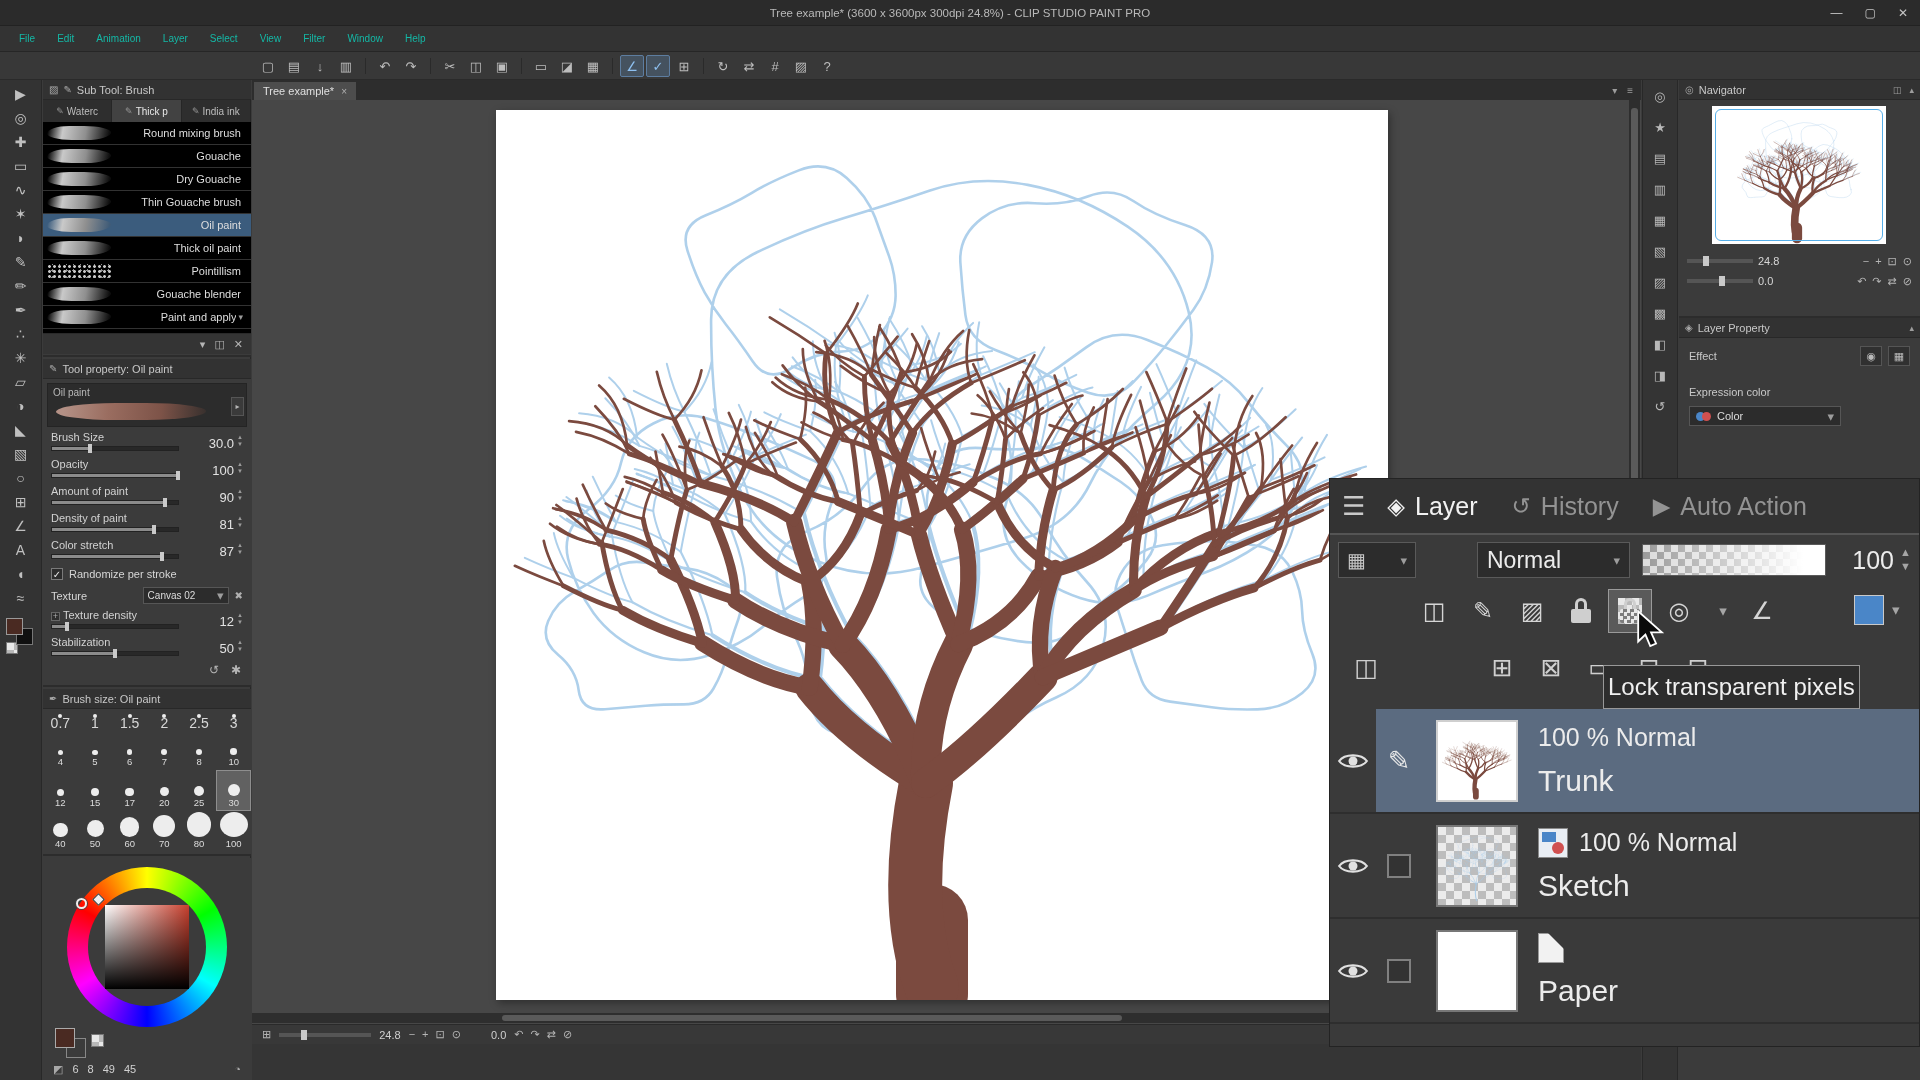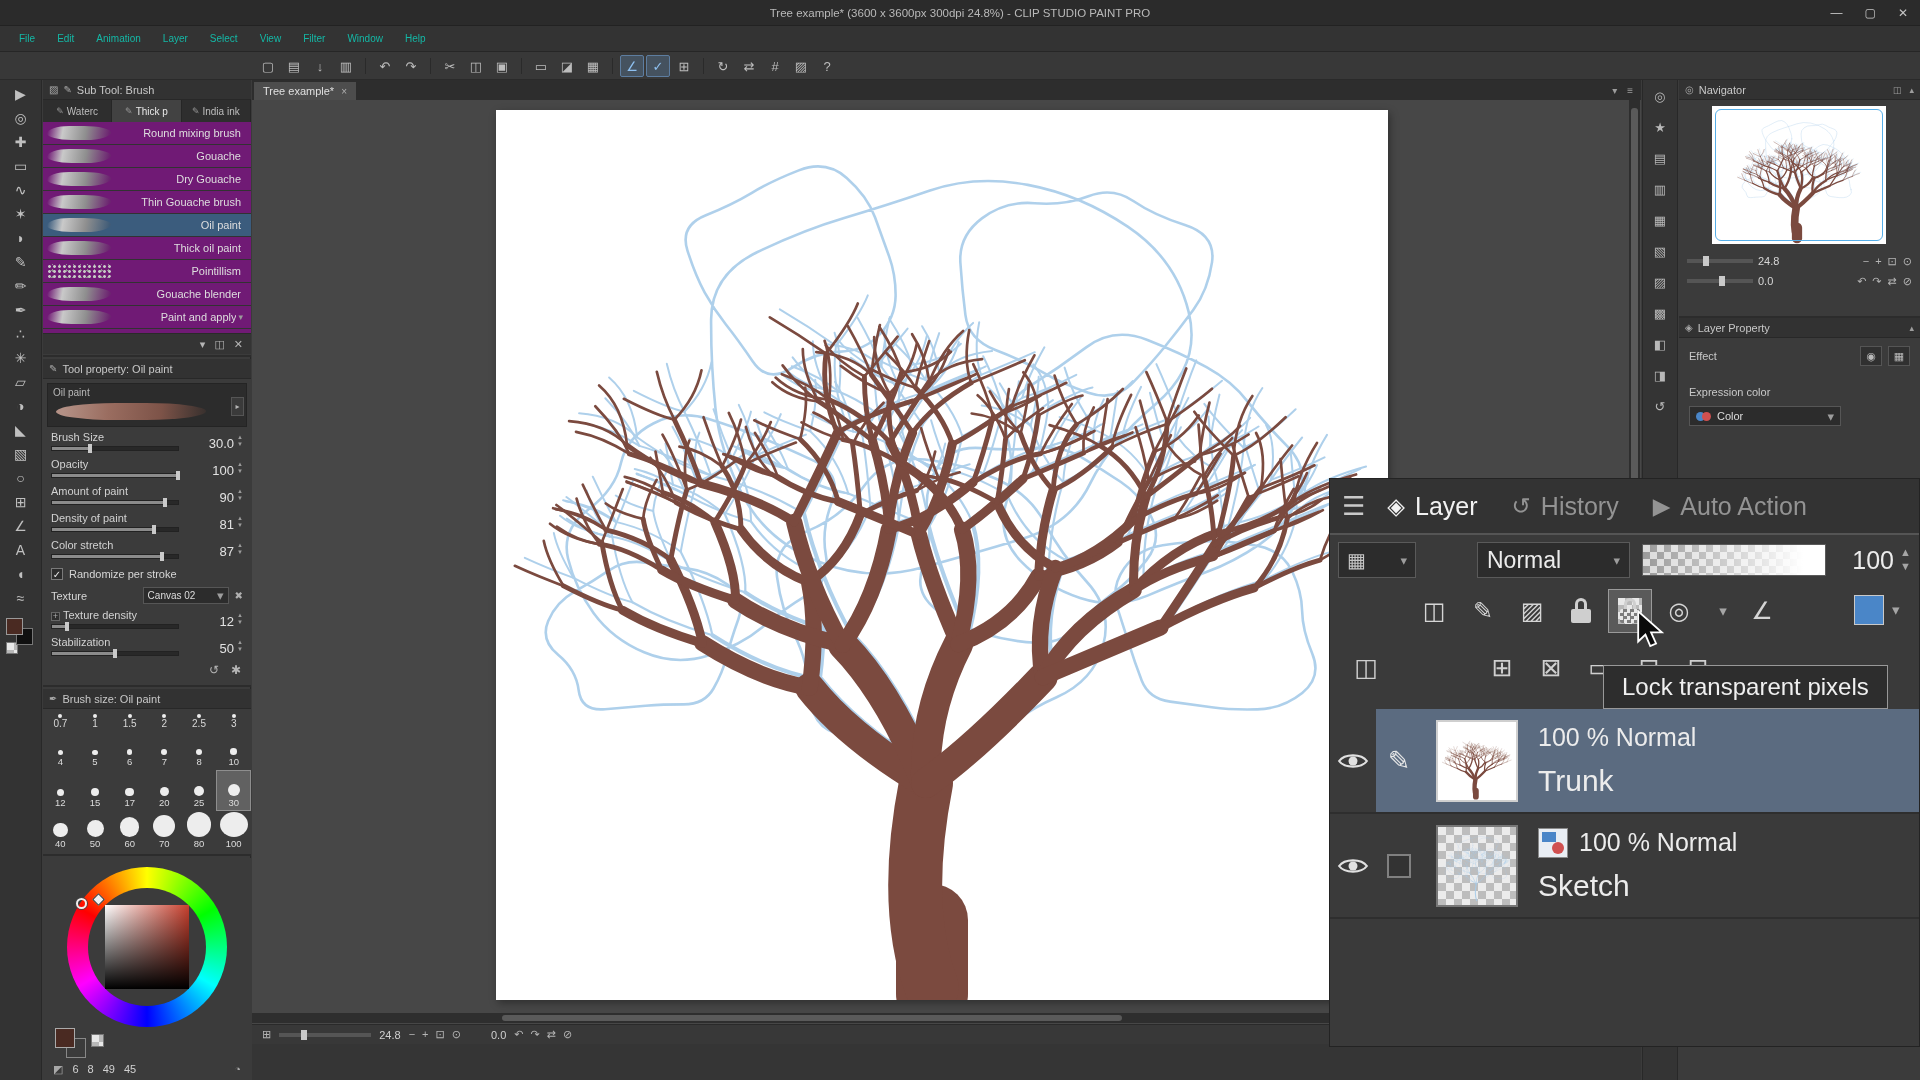--- a/index.html
+++ b/index.html
@@ -38,21 +38,21 @@
 .panel{position:absolute;left:0;width:208px;background:#3b3b3b;border-bottom:2px solid #2c2c2c}
 .panel-header{display:flex;align-items:center;gap:5px;height:20px;background:#323232;
   border-bottom:1px solid #282828;padding:0 6px;font-size:11px;color:#c8c8c8;white-space:nowrap}
 .ph-ic{font-size:10px;color:#a8a8a8}
 
 #subtool-tabs{display:flex;height:22px;background:#2c2c2c}
 .st-tab{flex:1;display:flex;align-items:center;justify-content:center;gap:3px;font-size:10px;
   color:#bdbdbd;background:#2e2e2e;border-right:1px solid #262626;overflow:hidden;white-space:nowrap}
 .st-tab.active{background:#424242;color:#e8e8e8}
 .st-tab .ic{font-size:9px;color:#999}
-#subtool-list{height:211px;overflow:hidden;background:#701a75}
+#subtool-list{height:211px;overflow:hidden;background:#000000}
 .st-row{height:23px;display:flex;align-items:center;padding:0 8px 0 4px;font-size:11px;
   border-bottom:1px solid #323232;color:#dedede}
 .st-row.selected{background:#3b5c7d}
 .stroke-thumb{width:64px;height:14px;flex:none;
   background:linear-gradient(100deg,rgba(150,150,150,0) 2%,#c9c9c9 25%,#8f8f8f 60%,rgba(90,90,90,.15) 96%);
   border-radius:45% 55% 50% 50%/70% 60% 70% 60%}
 .stroke-thumb.dots{border-radius:2px;
   background:radial-gradient(circle,#c6c6c6 1.2px,transparent 1.6px) 0 0/5px 5px,
              radial-gradient(circle,#8f8f8f 1px,transparent 1.4px) 2px 3px/7px 7px}
 .st-label{flex:1;text-align:right;margin-right:2px;white-space:nowrap;overflow:hidden}
@@ -83,21 +83,21 @@
   font-size:10px;line-height:11px;text-align:center}
 #tp-texture-row{display:flex;align-items:center;gap:6px;padding:3px 8px;font-size:11px;color:#d6d6d6}
 #tp-texture-select{width:86px;height:17px;background:#2c2c2c;border:1px solid #565656;font-size:10px;
   color:#dcdcdc;display:flex;align-items:center;justify-content:space-between;padding:0 4px;margin-left:auto}
 #tp-footer{display:flex;justify-content:flex-end;gap:12px;padding:2px 10px;font-size:12px;color:#b5b5b5}
 
 #bs-partial{display:flex;height:20px;overflow:hidden;background:#3b3b3b}
 .bs-pcell{flex:1;display:flex;flex-direction:column;align-items:center;justify-content:flex-end;
   padding-bottom:1px}
 .bs-pdot{width:4px;height:4px;border-radius:50%;background:#ededed;margin-bottom:1px}
-.bs-pnum{font-size:10px;color:#d8d8d8;line-height:9px}
+.bs-pnum{font-size:14px;color:#d8d8d8;line-height:9px}
 .bs-row{display:flex;height:41px}
 .bs-cell{flex:1;display:flex;flex-direction:column;align-items:center;justify-content:flex-end;
   padding-bottom:2px;border:1px solid transparent}
 .bs-cell.selected{background:#616161;border-color:#8e8e8e}
 .bs-circle{background:#ededed;border-radius:50%;margin-bottom:2px}
 .bs-num{font-size:9.5px;color:#dcdcdc;line-height:10px}
 
 #wheel{position:absolute;left:24px;top:9px;width:160px;height:160px;border-radius:50%;
   background:conic-gradient(from 0deg,#ff0,#0f0,#0ff,#00f,#f0f,#f00,#ff0)}
 #wheel::after{content:'';position:absolute;inset:21px;border-radius:50%;background:#3b3b3b}
@@ -194,21 +194,21 @@
 #ov-chip-caret{position:absolute;left:562px;top:16px;font-size:15px;color:#a5a5a5}
 .lock{position:relative;width:24px;height:26px}
 .lock .body{position:absolute;left:2px;bottom:1px;width:20px;height:14px;background:#cfcfcf;border-radius:2px}
 .lock .shackle{position:absolute;left:6px;top:0;width:12px;height:11px;border:3px solid #cfcfcf;
   border-bottom:none;border-radius:7px 7px 0 0}
 .lock.checker .body{background:conic-gradient(#7d7d7d 25%,#e8e8e8 0 50%,#7d7d7d 0 75%,#e8e8e8 0) 0 0/7px 7px}
 #ov-newrow{position:relative;height:70px}
 .nw-slot{position:absolute;top:6px;width:44px;height:44px;display:flex;align-items:center;
   justify-content:center;font-size:25px;color:#cfcfcf}
 #ov-tooltip{position:absolute;left:273px;top:186px;background:#2d2d2d;border:1px solid #989898;
-  padding:7px 18px;font-size:24px;color:#f0f0f0;white-space:nowrap;z-index:46}
+  padding:7px 4px;font-size:24px;color:#f0f0f0;white-space:nowrap;z-index:46}
 #layer-list{position:absolute;left:0;top:230px;width:591px}
 .lay-row{display:flex;height:105px;border-bottom:2px solid #2e2e2e;position:relative;align-items:center}
 .lay-row.selected{background:linear-gradient(to right,#3a3a3a 46px,#5b6b80 46px)}
 .lay-eye{width:46px;display:flex;align-items:center;justify-content:center;flex:none}
 .lay-eye svg{width:32px;height:22px}
 .lay-col2{width:46px;display:flex;align-items:center;justify-content:center;flex:none}
 .lay-pen{font-size:27px;color:#e6e6e6}
 .lay-check{width:24px;height:24px;border:2px solid #808080;background:#333}
 .lay-thumb{width:82px;height:82px;border:2px solid #777;background:#fff;margin-left:14px;flex:none;
   overflow:hidden;position:relative}
@@ -1366,20 +1366,38 @@
           <div class="lay-line1">
             <span class="draft-icon">
               <b></b>
               <i></i>
             </span>
             <span class="lay-blend">100 % Normal</span>
           </div>
           <div class="lay-name">Sketch</div>
         </div>
       </div>
+      <div class="lay-row">
+        <div class="lay-eye">
+          <svg viewBox="0 0 30 20">
+            <path d="M2 10 C7 3 23 3 28 10 C23 17 7 17 2 10 Z" fill="none" stroke="#e0e0e0" stroke-width="2"></path>
+            <circle cx="15" cy="10" r="4.2" fill="#e0e0e0"></circle>
+          </svg>
+        </div>
+        <div class="lay-col2">
+          <span class="lay-check"></span>
+        </div>
+        <div class="lay-thumb"></div>
+        <div class="lay-text">
+          <div class="lay-line1">
+            <span class="paper-icon"></span>
+          </div>
+          <div class="lay-name">Paper</div>
+        </div>
+      </div>
     </div>
 </div>
 
 <div id="mouse-cursor">
   <svg width="32" height="42" viewBox="0 0 24 32">
     <path d="M3 1 L3 24 L8.5 18.8 L12.2 27.5 L16.6 25.5 L12.8 17 L21 17 Z" fill="#0b0b0b" stroke="#ffffff" stroke-width="1.4"></path>
   </svg>
 </div>
 
 </body></html>

